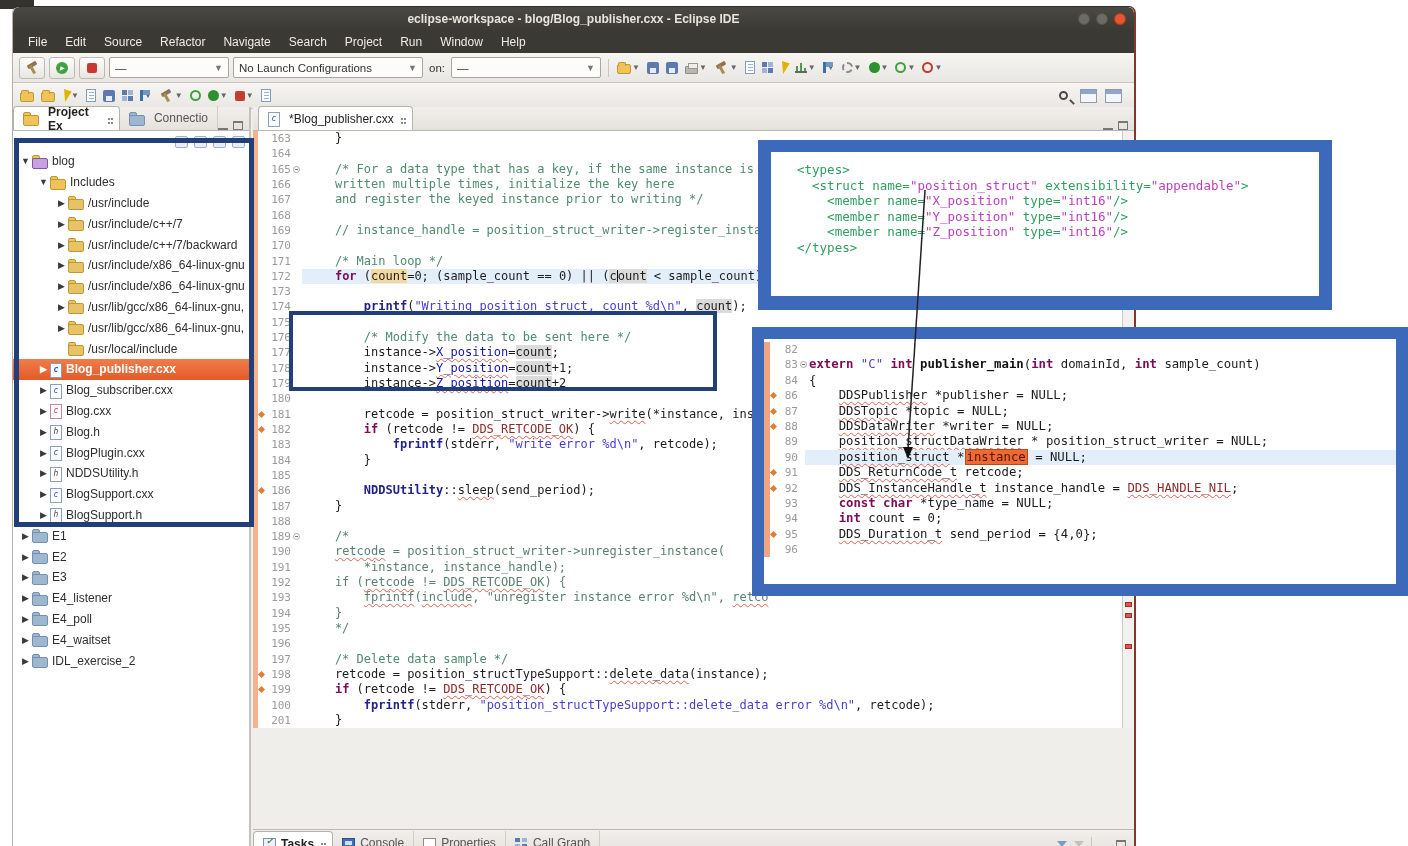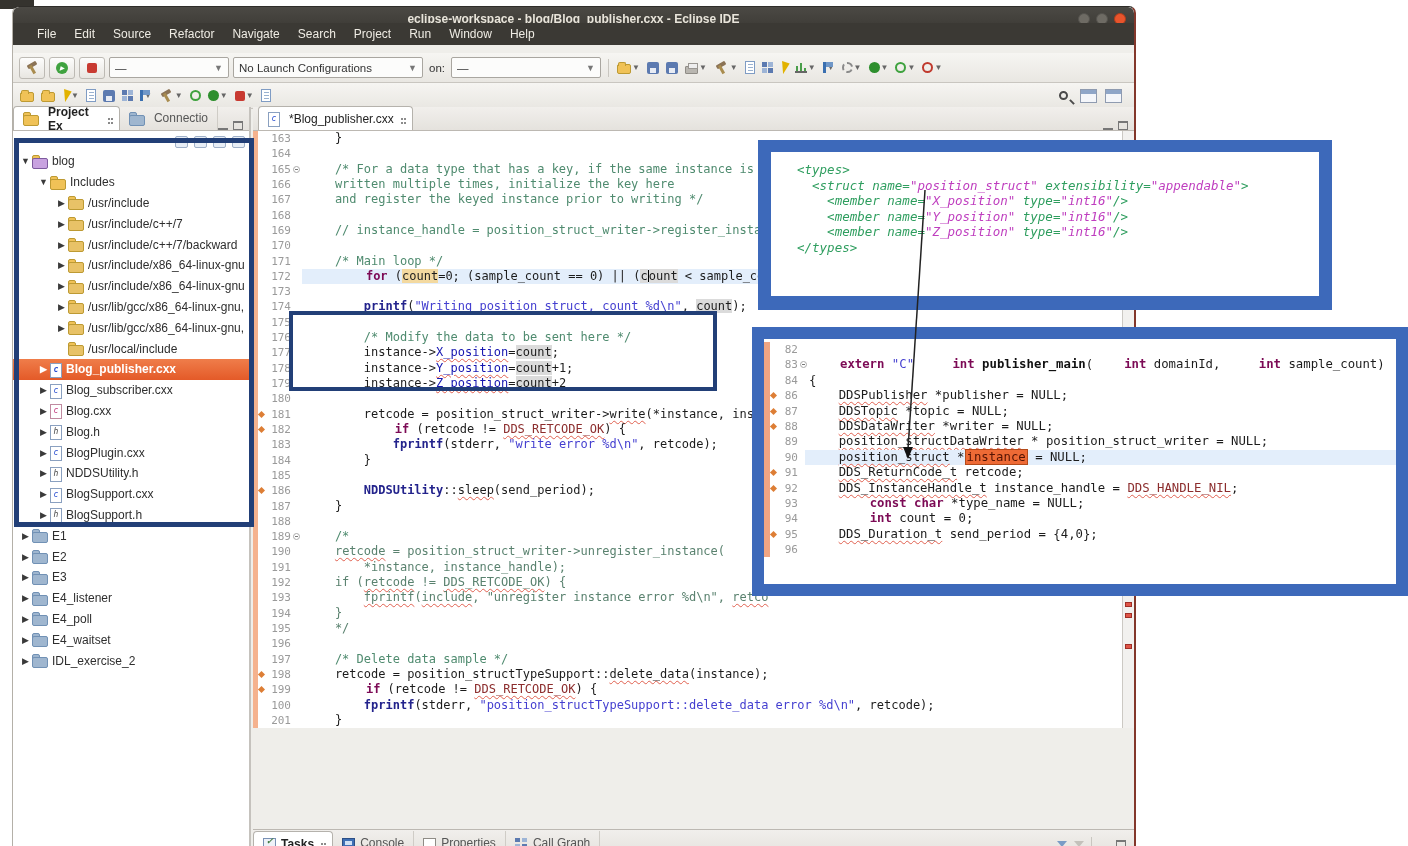--- a/index.html
+++ b/index.html
@@ -14,22 +14,22 @@
          border-top:1px solid #2f2d29; border-radius:7px 7px 0 0; overflow:hidden; }
   .titlebar { position:absolute; left:0; top:0; width:100%; height:24px;
               background:linear-gradient(#4b4944,#3b3934); border-radius:6px 6px 0 0;
               display:flex; align-items:center; justify-content:center; }
   .title { color:#e8e4da; font-size:12px; font-weight:bold; }
   .winbtns { position:absolute; right:8px; top:6px; display:flex; gap:6px; }
   .wbtn { width:12px; height:12px; border-radius:50%; background:#6e6b64;
           border:1px solid #55534e; }
   .wbtn.close { background:#e8542c; border-color:#b03d1c; }
 
-  #menubar { position:absolute; left:0; top:16px; width:100%; height:22px;
-             background:#3b3934; display:flex; align-items:center; padding-left:15px; }
+  #menubar { position:absolute; left:0; top:24px; width:100%; height:22px;
+             background:#3b3934; display:flex; align-items:center; padding-left:6px; }
   .mi { color:#efece4; font-size:12px; padding:2px 9px; cursor:default; }
 
   .tbrow { position:absolute; left:0; width:100%;
            background:linear-gradient(#f6f5f2,#e9e7e2); border-bottom:1px solid #c9c6c0;
            display:flex; align-items:center; padding:0 6px; gap:4px; }
   #tb1 { top:46px; height:30px; }
   #tb2 { top:76px; height:26px; }
   .tbtn { width:26px; height:22px; border:1px solid #bdbab4; border-radius:3px;
           background:linear-gradient(#fdfdfc,#e8e6e1); display:flex; align-items:center;
           justify-content:center; }
@@ -144,21 +144,21 @@
   .dia { position:absolute; left:1px; top:5px; width:5px; height:5px; background:#dd7e35; transform:rotate(45deg); }
   .ln { width:24px; flex:none; text-align:right; color:#9a9a9a; font-size:11px; }
   .fd { width:11px; flex:none; position:relative; }
   .foldc { position:absolute; left:2px; top:4px; width:7px; height:7px; border:1px solid #aaa;
            border-radius:50%; background:#fff; }
   .foldc::after { content:""; position:absolute; left:1px; top:2px; width:3px; height:1px; background:#777; }
   .code { flex:1; padding-left:4px; color:#1c1c1c; }
   .cl.cur .code { background:#e3eefb; }
 
   .sg.p { color:#1c1c1c; }
-  .sg.k { color:#7c0a55; font-weight:bold;margin-left:31px; }
+  .sg.k { color:#7c0a55; font-weight:bold; }
   .sg.c { color:#4f8b6f; }
   .sg.g { color:#5a826f; }
   .sg.s { color:#443fd0; }
   .sg.fn { color:#23238c; font-weight:bold; }
   .sg.b { color:#111; font-weight:bold; }
   .sg.fld { color:#1616b0; }
   .sg.e { color:#8c2d2d; }
   .sg.w { text-decoration-line:underline; text-decoration-style:wavy;
           text-decoration-color:#e0604f; text-decoration-thickness:1px; text-underline-offset:2px; }
   .sg.occ { background:#dbdbdb; }
@@ -186,21 +186,21 @@
   .funnel { width:0; height:0; border-left:5px solid transparent; border-right:5px solid transparent;
             border-top:6px solid #7a9cc6; position:relative; }
   .funnel::after { content:""; position:absolute; left:-1px; top:-1px; width:2px; height:6px; background:#7a9cc6; }
   .funnel.dim { border-top-color:#c4c1bb; } .funnel.dim::after { background:#c4c1bb; }
 
   
   .callout-rect { position:absolute; border:5px solid #223f77; background:transparent; z-index:40; }
   #co-tree { left:14px; top:138px; width:240px; height:389px; }
   #co-code { left:289px; top:311px; width:428px; height:80px; border-width:4px; }
   .obox { position:absolute; background:#3d69ba; z-index:50; }
-  #ov-xml { left:758px; top:140px; width:574px; height:170px;font-style:italic; }
+  #ov-xml { left:758px; top:140px; width:574px; height:170px; }
   #ov-xml .inner { position:absolute; left:13px; top:12px; right:13px; bottom:14px; background:#fff; }
   #xml-lines { position:absolute; left:26px; top:10px; right:4px; }
   #xml-lines .xl { font-family:"DejaVu Sans Mono",monospace; font-size:12.5px; height:15.6px;
                    line-height:15.6px; white-space:pre; }
   .sg.x { color:#2f9e5f; } .sg.v { color:#bf3ebf; }
   #ov-code { left:752px; top:327px; width:656px; height:269px; }
   #ov-code .inner { position:absolute; left:12px; top:12px; right:12px; bottom:12px; background:#fff; overflow:hidden; }
   #ovc-lines { position:absolute; left:0; top:3px; right:0; }
   #ovc-lines .cl { font-size:12.3px; height:15.4px; line-height:15.4px; }
   #ovc-lines .strip { width:6px; background:#f0a583; }

